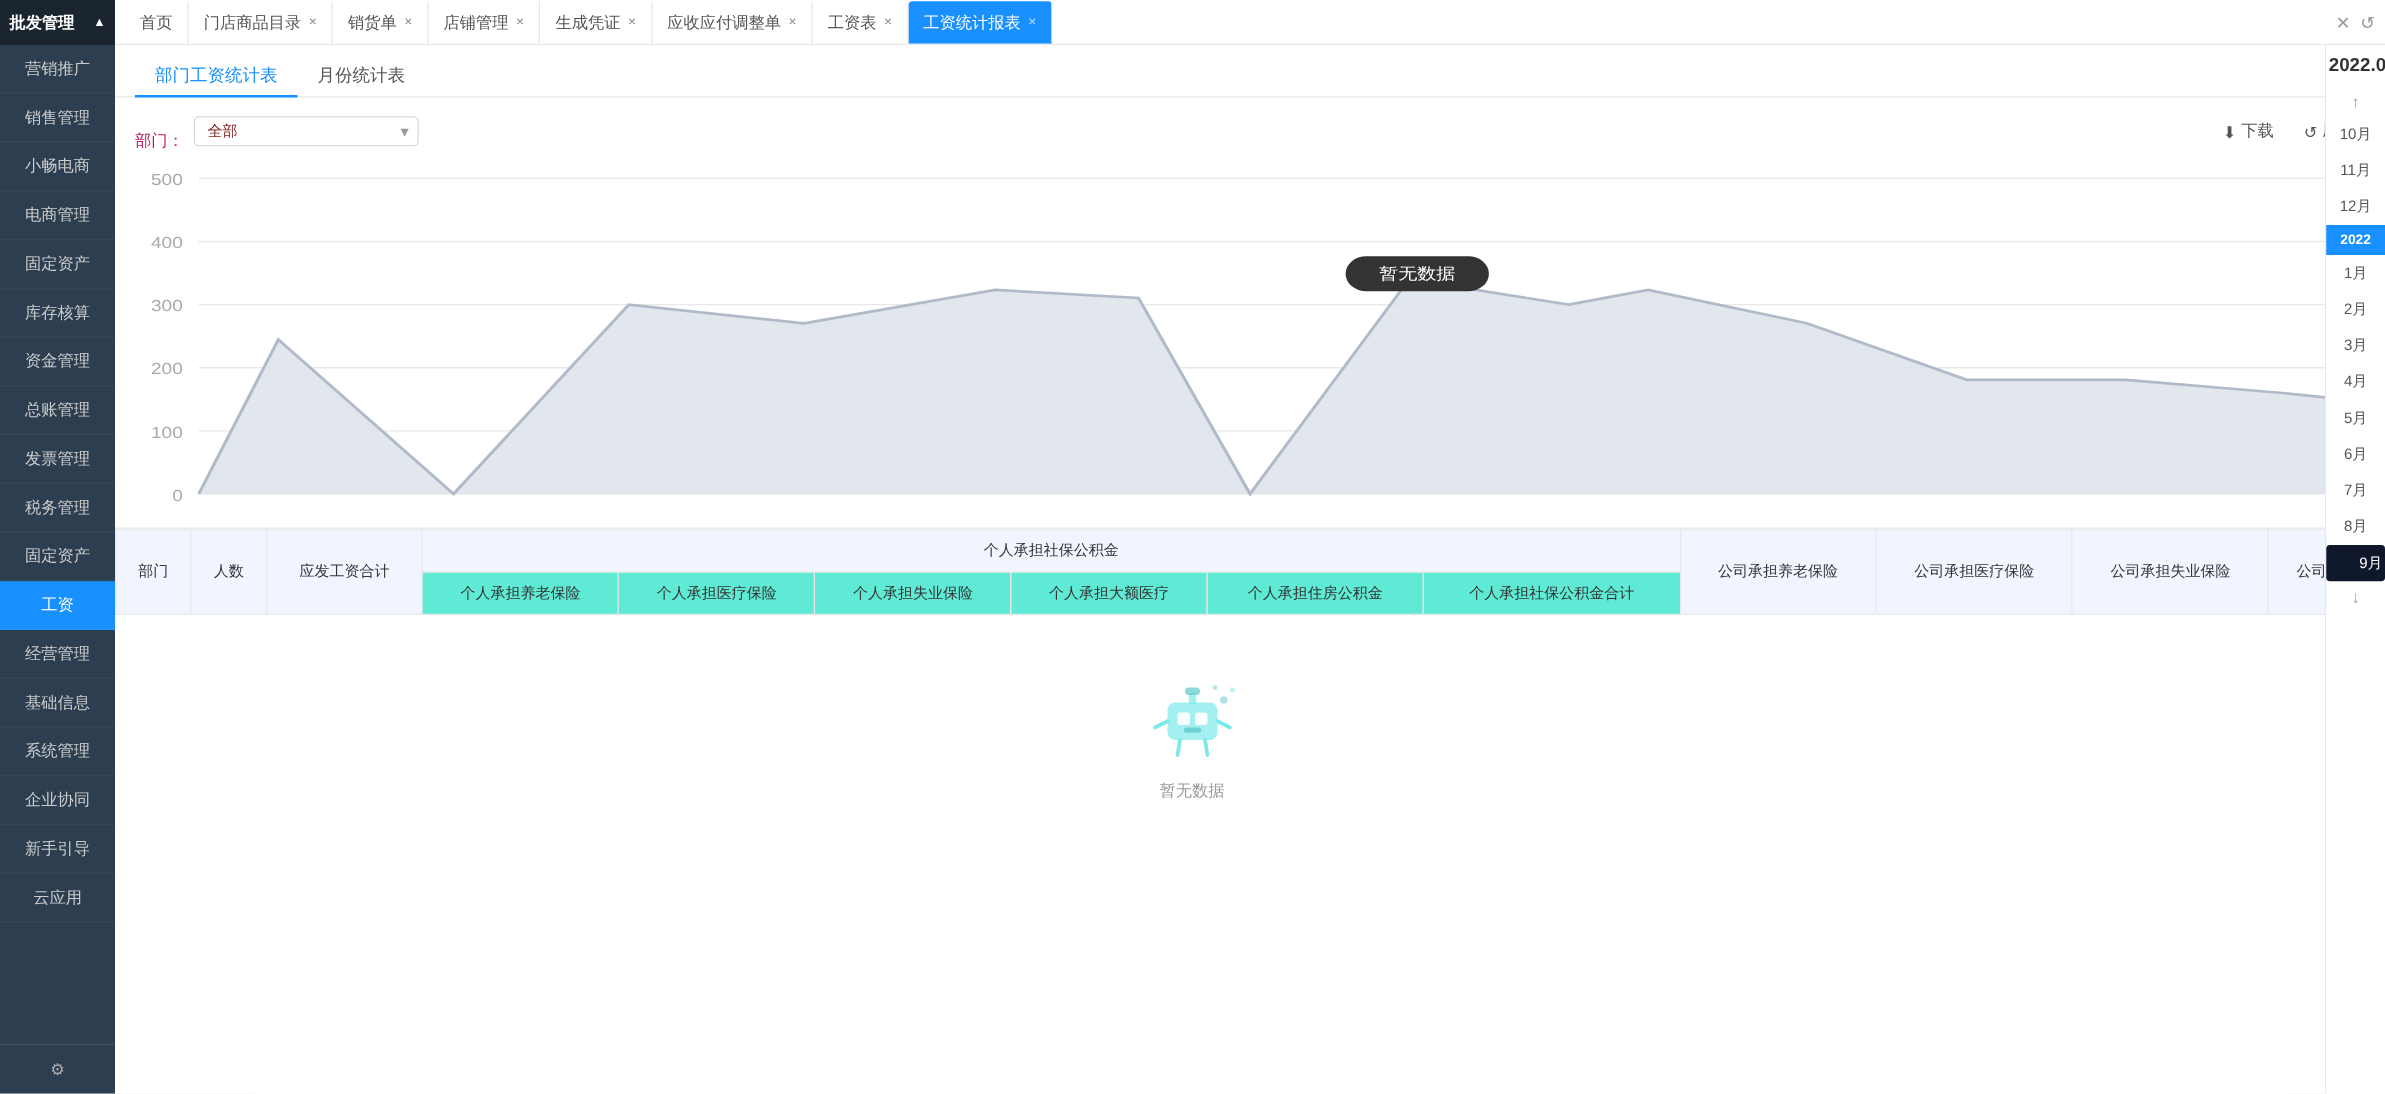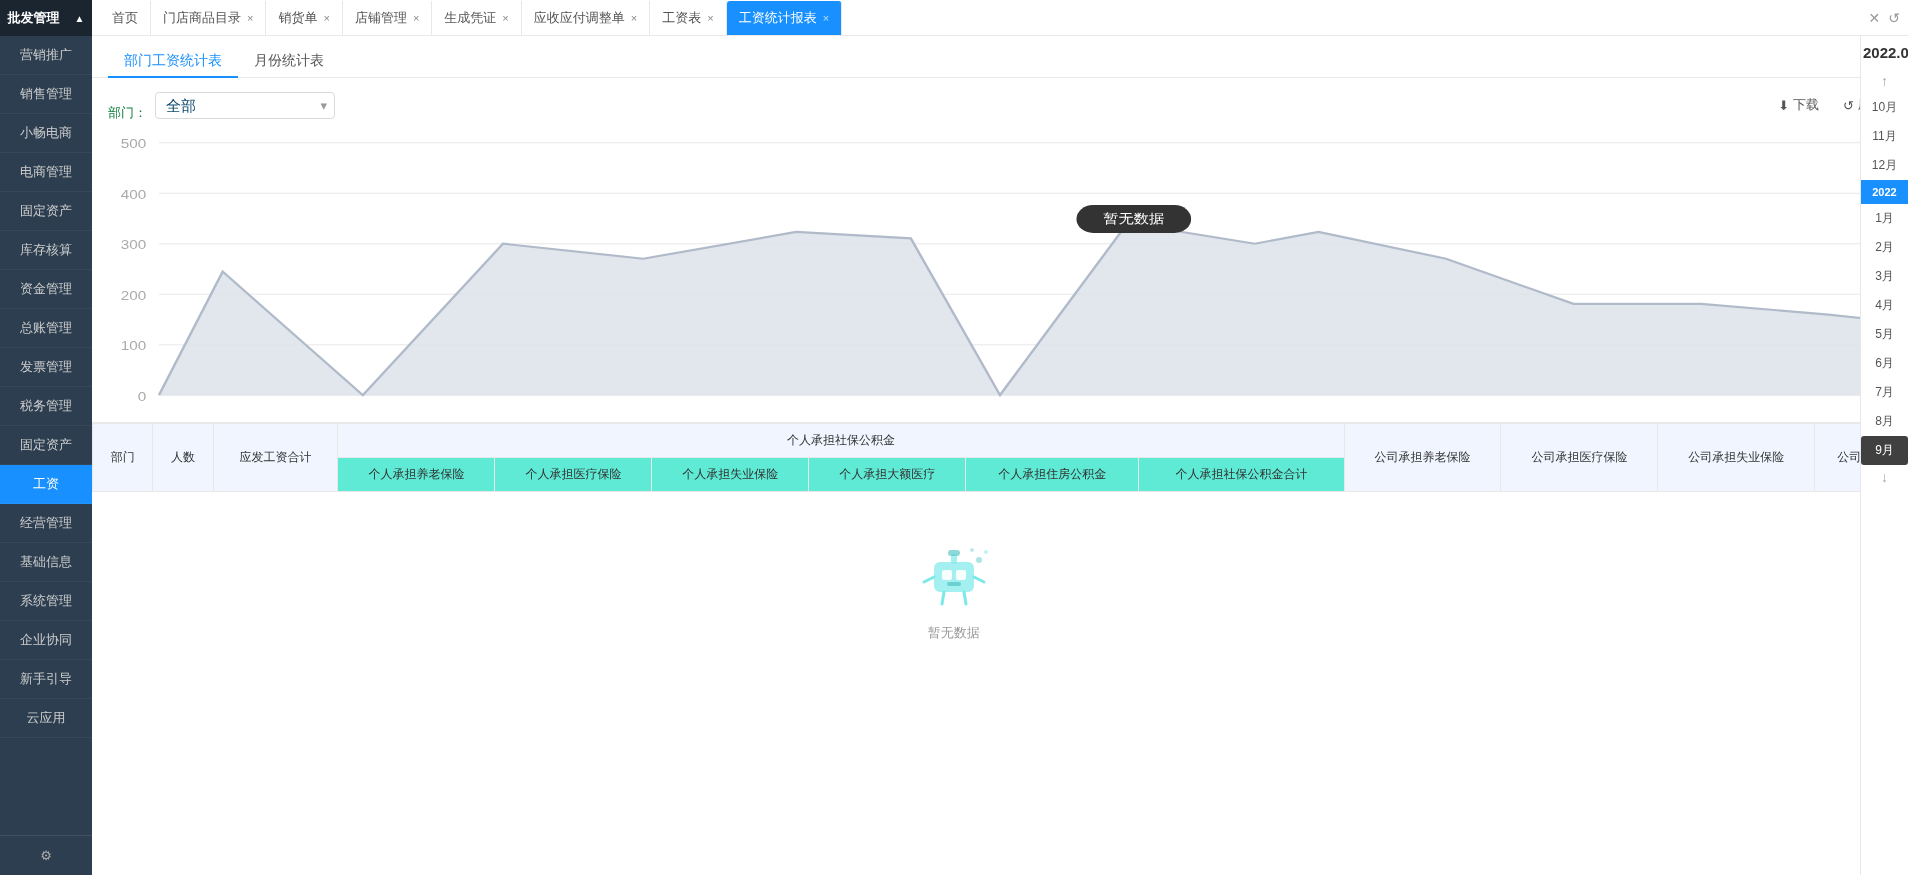--- a/index.html
+++ b/index.html
@@ -124,27 +124,27 @@
 
     
     .toolbar-row {
       display: flex;
       align-items: center;
       padding: 10px 16px;
       flex-shrink: 0;
       justify-content: space-between;
     }
     .dept-filter { display: flex; align-items: center; gap: 8px; }
-    .dept-label { font-size: 13px; color: #15803d; margin-top: 16px; }
+    .dept-label { font-size: 13px; color: #be185d; margin-top: 16px; }
     .dept-select {
       border: 1px solid #d9d9d9;
       border-radius: 4px;
       padding: 4px 28px 4px 10px;
-      font-size: 15px;
-      color: #0c4a6e;
+      font-size: 12px;
+      color: #7f1d1d;
       background: #fff;
       appearance: none;
       position: relative;
       width: 180px;
       cursor: pointer;
     }
     .select-wrap { position: relative; }
     .select-wrap::after { content: '▾'; position: absolute; right: 8px; top: 50%; transform: translateY(-50%); color: #999; pointer-events: none; }
     .toolbar-actions { display: flex; gap: 8px; align-items: center; color: #555; font-size: 13px; }
     .action-btn { display: flex; align-items: center; gap: 4px; cursor: pointer; padding: 4px 8px; border-radius: 3px; }
@@ -221,21 +221,21 @@
       overflow-y: auto;
       z-index: 10;
     }
     .date-item {
       width: 100%;
       text-align: center;
       padding: 6px 2px;
       cursor: pointer;
       white-space: nowrap;
     }
-    .date-item.active { background: #404040; color: #fff; border-radius: 3px; }
+    .date-item.active { background: #0f172a; color: #fff; border-radius: 3px; text-align: right; }
     .date-item.year { font-weight: bold; color: #333; font-size: 11px; }
     .date-item.year-active { background: #1890ff; color: #fff; font-weight: bold; }
     .date-arrow { padding: 4px; cursor: pointer; color: #aaa; font-size: 14px; }
 
     
     .table-wrapper::-webkit-scrollbar { height: 6px; width: 6px; }
     .table-wrapper::-webkit-scrollbar-track { background: #f1f1f1; }
     .table-wrapper::-webkit-scrollbar-thumb { background: #ccc; border-radius: 3px; }
   </style>
 </head>

